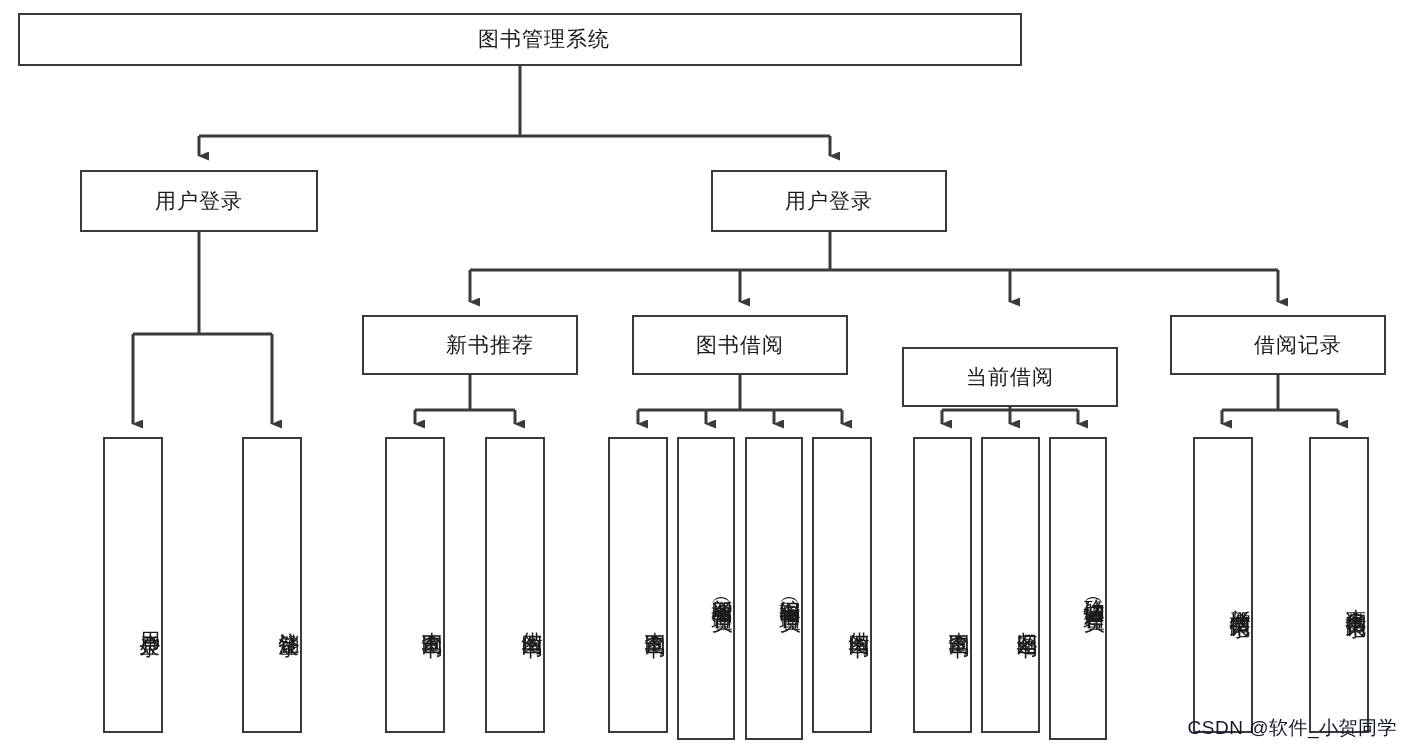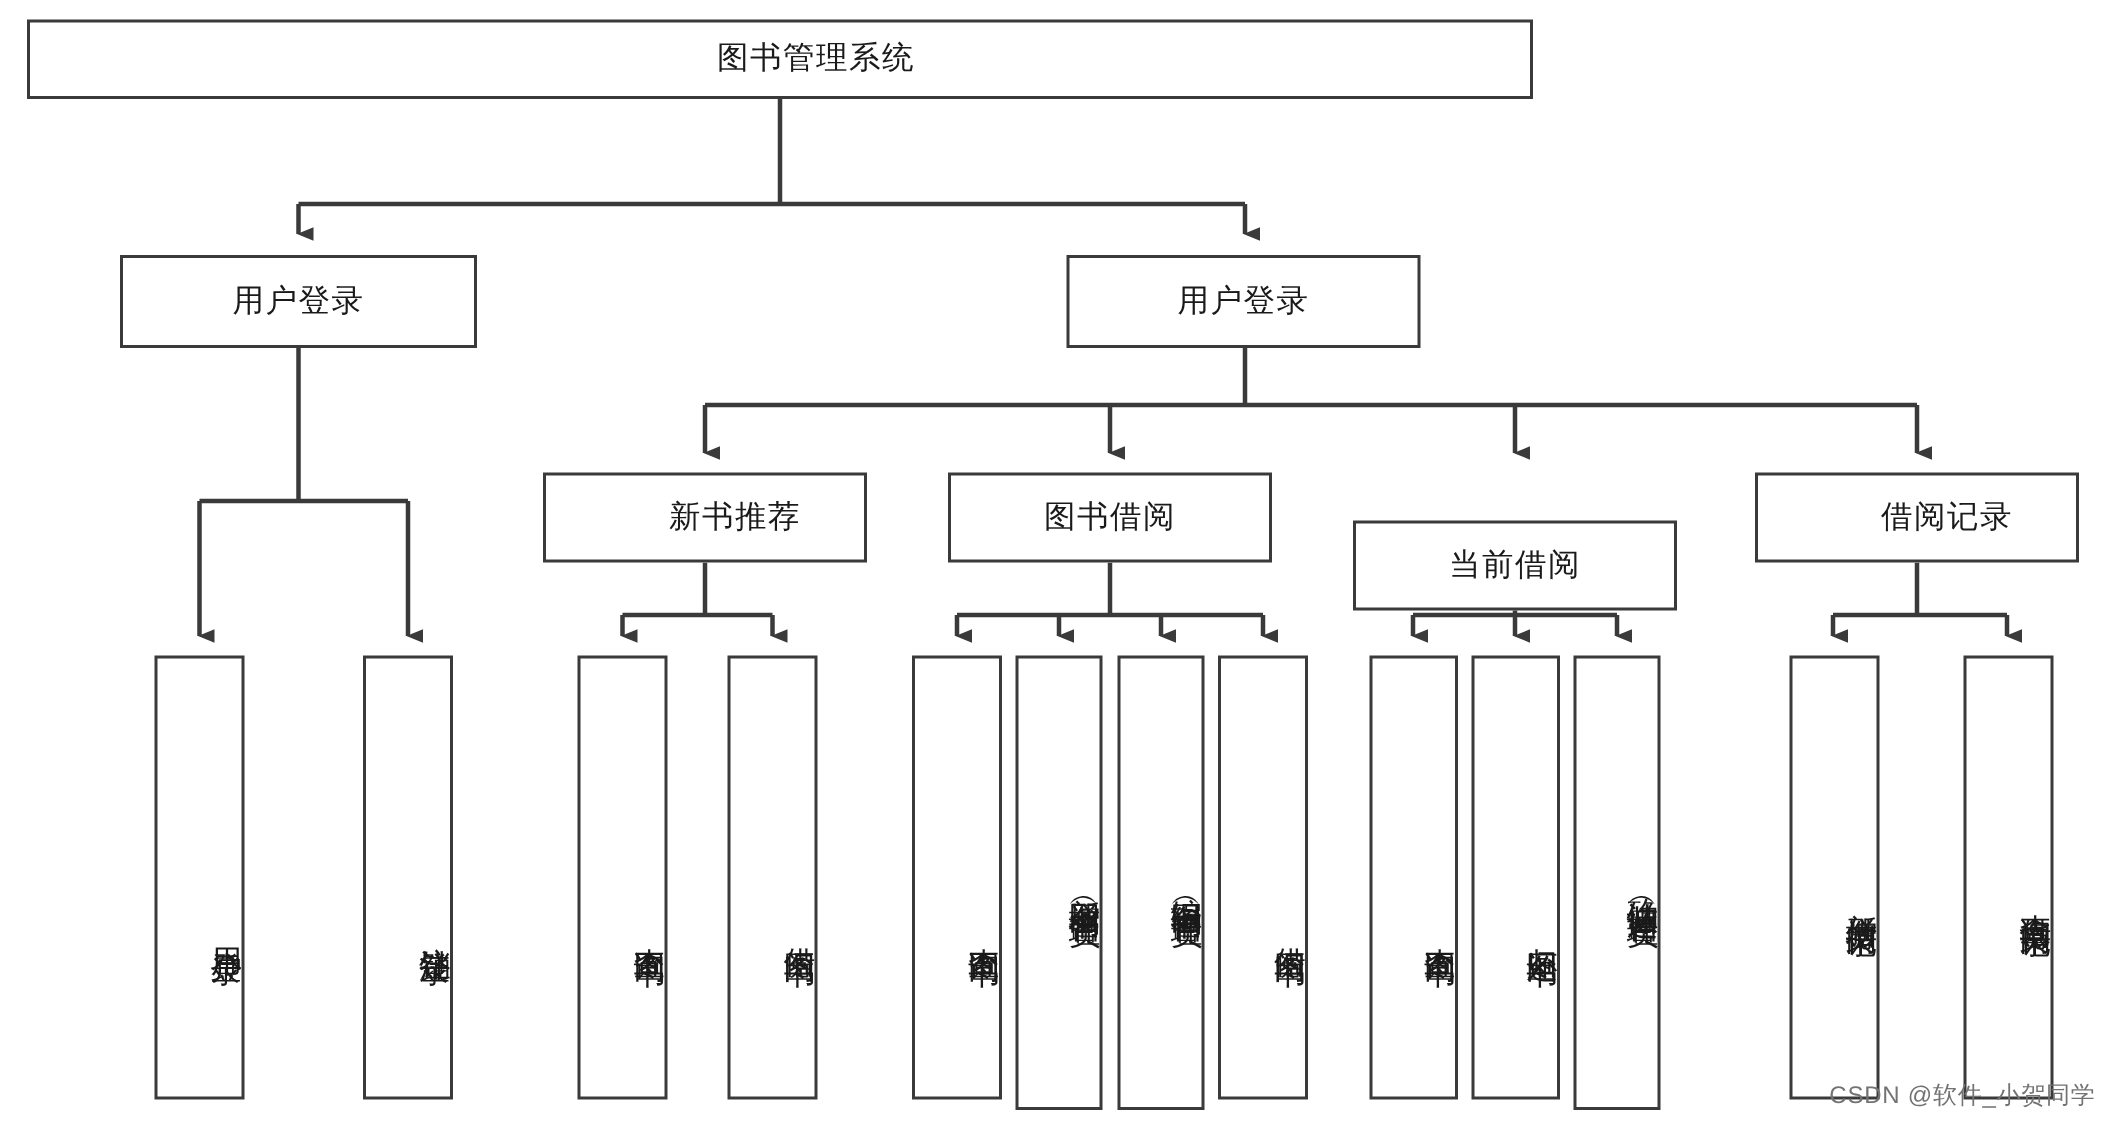--- a/index.html
+++ b/index.html
@@ -53,22 +53,22 @@
     padding-top: 2px;
   }
   .node .label {
     display: block;
     line-height: 1.08;
   }
   .watermark {
     position: absolute;
     right: 8px;
     bottom: 6px;
-    font-size: 16px;
-    color: #737373;
+    font-size: 19px;
+    color: #0f172a;
     letter-spacing: 0.5px;
     white-space: nowrap;
   }
 </style>
 </head>
 <body>
 
 <div id="canvas">
 
   <svg class="edges" viewBox="0 0 1405 747">

